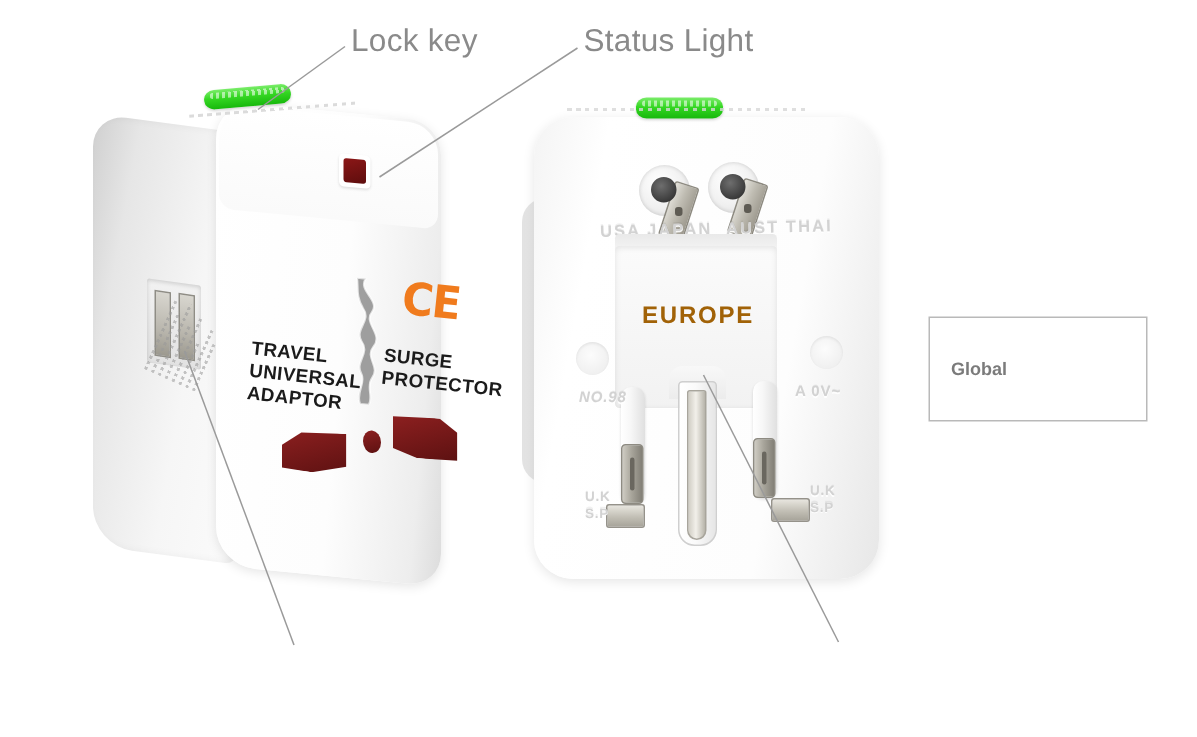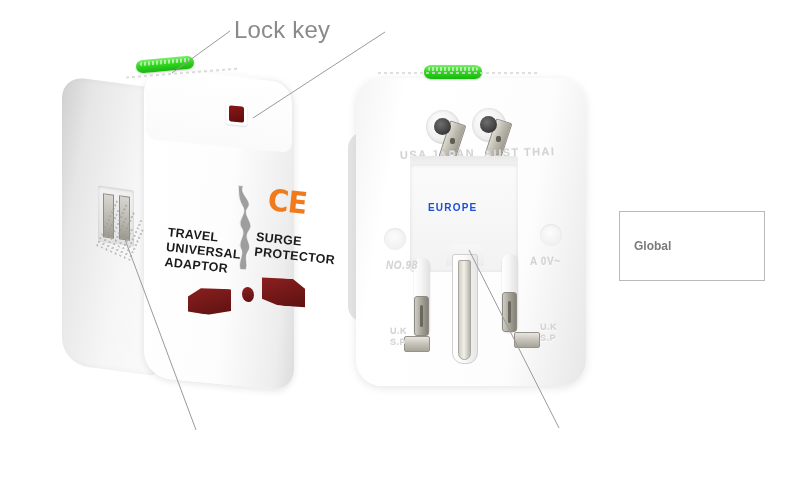--- a/index.html
+++ b/index.html
@@ -15,21 +15,21 @@
     width: 798px;
     height: 491px;
     background: #ffffff;
     overflow: hidden;
   }
 
   
   .callout {
     position: absolute;
     color: #8a8a8a;
-    font-size: 24px;
+    font-size: 21px;
     font-weight: 400;
     letter-spacing: 0.2px;
     white-space: nowrap;
     font-family: "Liberation Sans", sans-serif;
     text-align: center;
   }
 
   
   .feature-box {
     position: absolute;
@@ -336,22 +336,22 @@
     top: 96px;
     width: 108px;
     height: 14px;
     background: linear-gradient(180deg, #e9e9e9 0%, #f7f7f7 100%);
     border-radius: 3px 3px 0 0;
   }
   #txt-europe {
     position: absolute;
     left: 86px;
     top: 142px;
-    color: #1d4ed8;
-    font-size: 10px;
+    color: #a16207;
+    font-size: 16px;
     font-weight: bold;
     letter-spacing: 1.2px;
     font-family: "Liberation Sans", sans-serif;
     text-align: right;
   }
   
   .flat-pin-ring {
     position: absolute;
     width: 34px; height: 34px;
     border-radius: 50%;
@@ -595,20 +595,21 @@
 
   <svg id="lines" viewBox="0 0 798 491">
     <line x1="230" y1="31" x2="172" y2="73" stroke="#9a9a9a" stroke-width="1"></line>
     <line x1="385" y1="32" x2="253" y2="118" stroke="#9a9a9a" stroke-width="1"></line>
     <line x1="123" y1="234" x2="196" y2="430" stroke="#9a9a9a" stroke-width="1"></line>
     <line x1="469" y1="250" x2="559" y2="428" stroke="#9a9a9a" stroke-width="1"></line>
   </svg>
 
   <div class="callout" id="callout-lock-key" style="left:234px; top:16px;">Lock key</div>
 
+  <div class="callout" id="callout-status-light" style="left:389px; top:16px;">Status Light</div>
 
 
 
   <div class="feature-box">
     <div class="fl">Global</div>
   </div>
 
 </div>
 
 </body></html>

